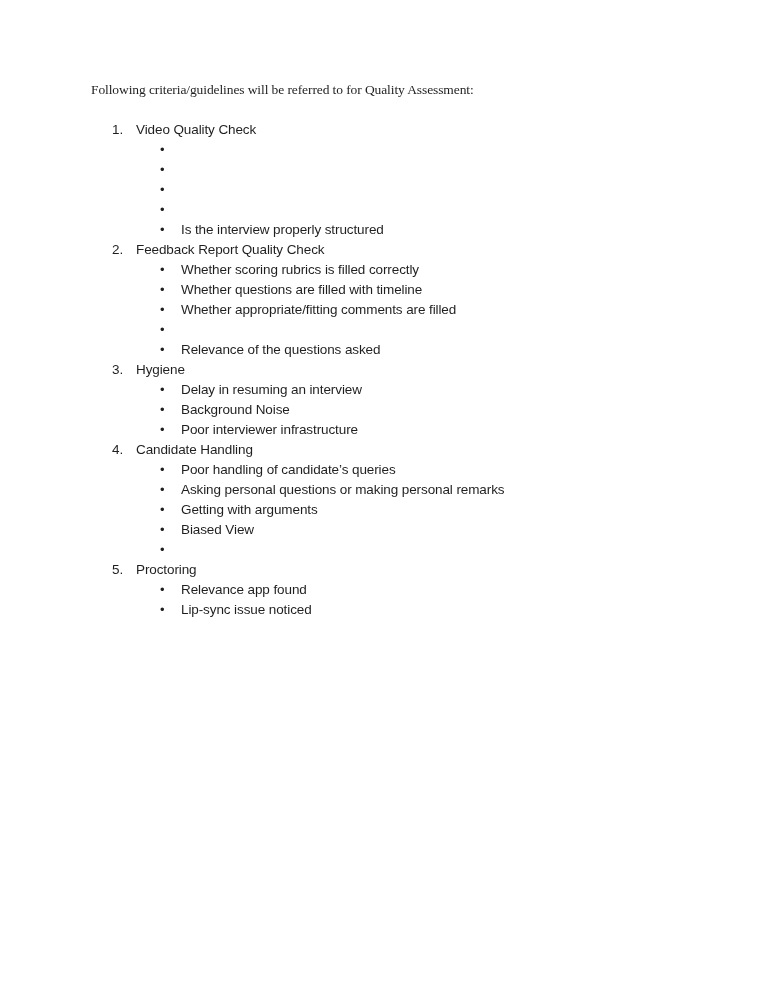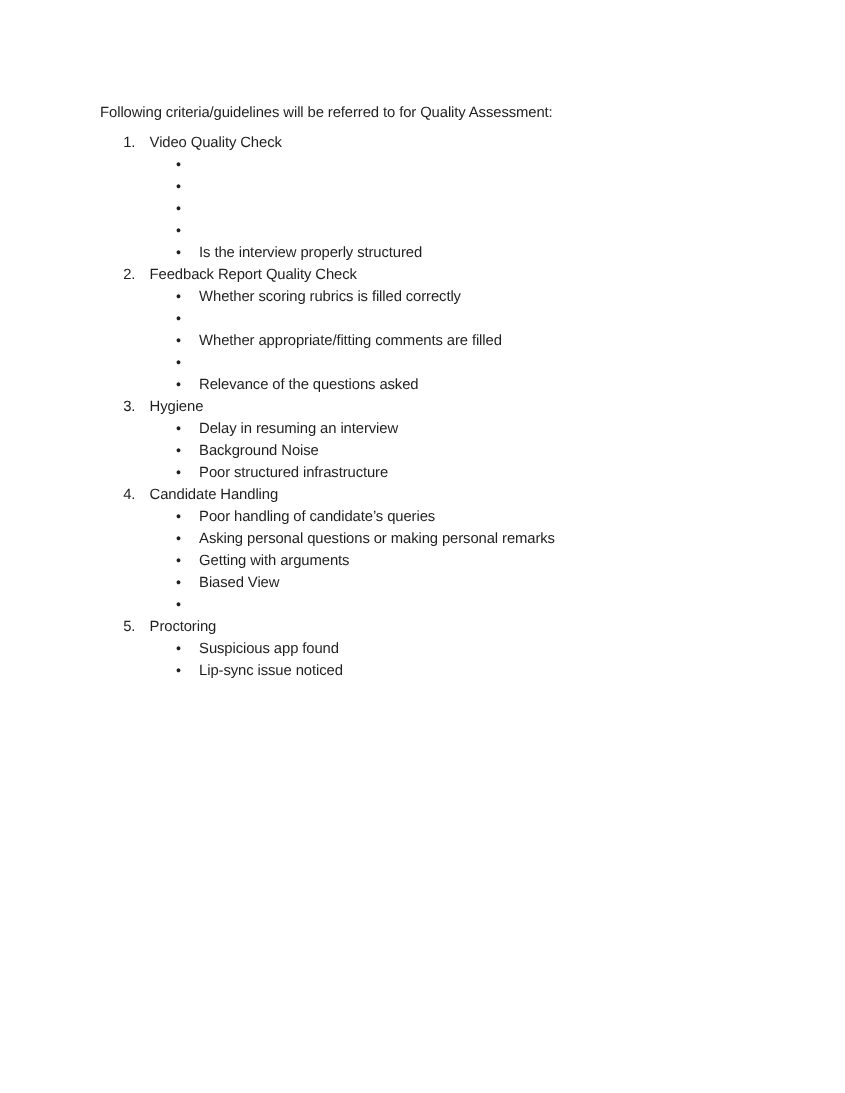--- a/index.html
+++ b/index.html
@@ -14,25 +14,26 @@
     background: #ffffff;
     font-family: "Liberation Sans", "DejaVu Sans", sans-serif;
     color: #1f1f1f;
     font-size: 13.5px;
     letter-spacing: -0.1px;
     overflow: hidden;
   }
   .intro {
     position: absolute;
     left: 91px;
-    top: 92px;
+    top: 80px;
     margin: 0;
     height: 20px;
     line-height: 20px;
     white-space: nowrap;
+    font-family: Liberation Serif, serif;
   }
   .sections {
     position: absolute;
     left: 0;
     top: 120px;
     width: 768px;
     margin: 0;
     padding: 0;
     list-style: none;
   }
@@ -98,20 +99,21 @@
           <span class="num">2.</span>
           <span class="title">Feedback Report Quality Check</span>
         </div>
         <ul class="bullets">
           <li class="row bullet-row">
             <span class="dot">•</span>
             <span class="btext">Whether scoring rubrics is filled correctly</span>
           </li>
           <li class="row bullet-row">
             <span class="dot">•</span>
+            <span class="btext">Whether questions are filled with timeline</span>
           </li>
           <li class="row bullet-row">
             <span class="dot">•</span>
             <span class="btext">Whether appropriate/fitting comments are filled</span>
           </li>
           <li class="row bullet-row">
             <span class="dot">•</span>
           </li>
           <li class="row bullet-row">
             <span class="dot">•</span>
@@ -128,21 +130,21 @@
           <li class="row bullet-row">
             <span class="dot">•</span>
             <span class="btext">Delay in resuming an interview</span>
           </li>
           <li class="row bullet-row">
             <span class="dot">•</span>
             <span class="btext">Background Noise</span>
           </li>
           <li class="row bullet-row">
             <span class="dot">•</span>
-            <span class="btext">Poor structured infrastructure</span>
+            <span class="btext">Poor interviewer infrastructure</span>
           </li>
         </ul>
       </li>
       <li class="section">
         <div class="row heading-row">
           <span class="num">4.</span>
           <span class="title">Candidate Handling</span>
         </div>
         <ul class="bullets">
           <li class="row bullet-row">
@@ -167,21 +169,21 @@
         </ul>
       </li>
       <li class="section">
         <div class="row heading-row">
           <span class="num">5.</span>
           <span class="title">Proctoring</span>
         </div>
         <ul class="bullets">
           <li class="row bullet-row">
             <span class="dot">•</span>
-            <span class="btext">Suspicious app found</span>
+            <span class="btext">Relevance app found</span>
           </li>
           <li class="row bullet-row">
             <span class="dot">•</span>
             <span class="btext">Lip-sync issue noticed</span>
           </li>
         </ul>
       </li>
     </ol>
 </div>
 

